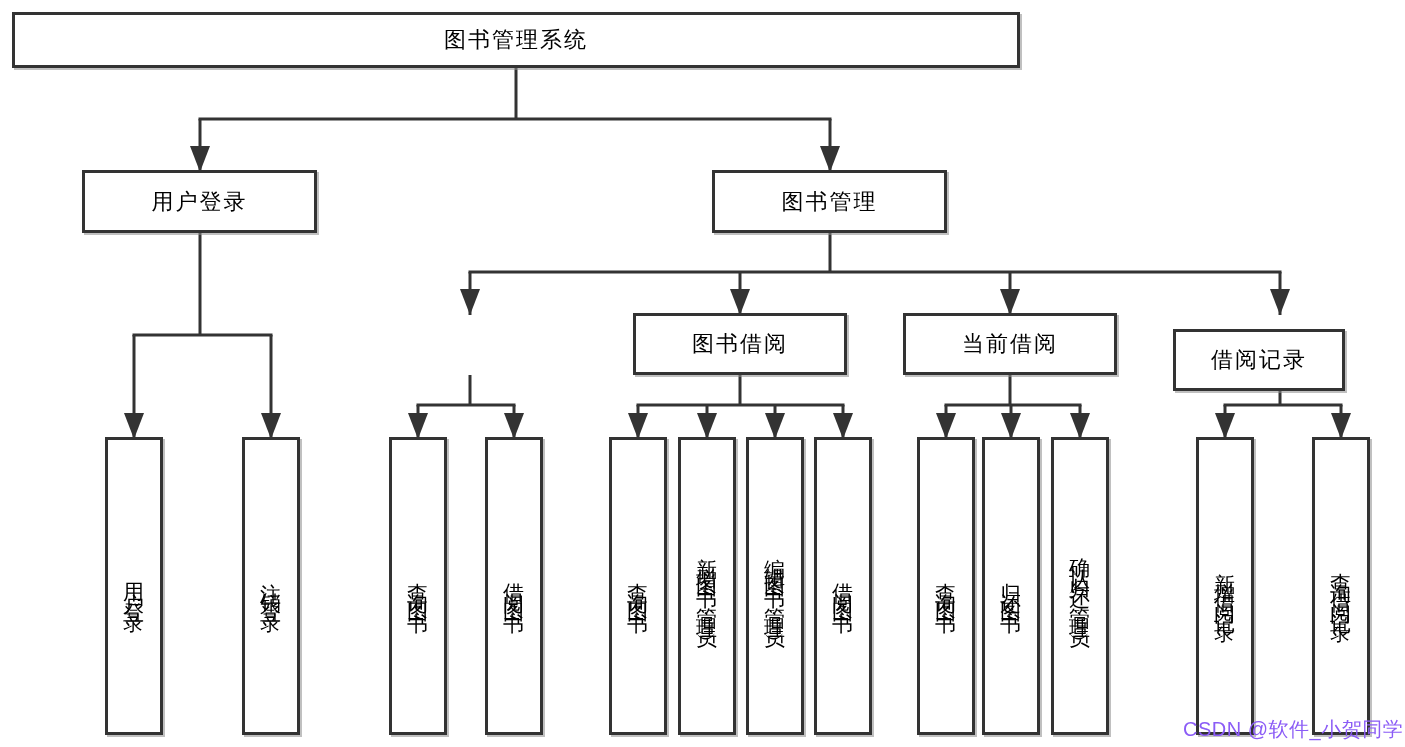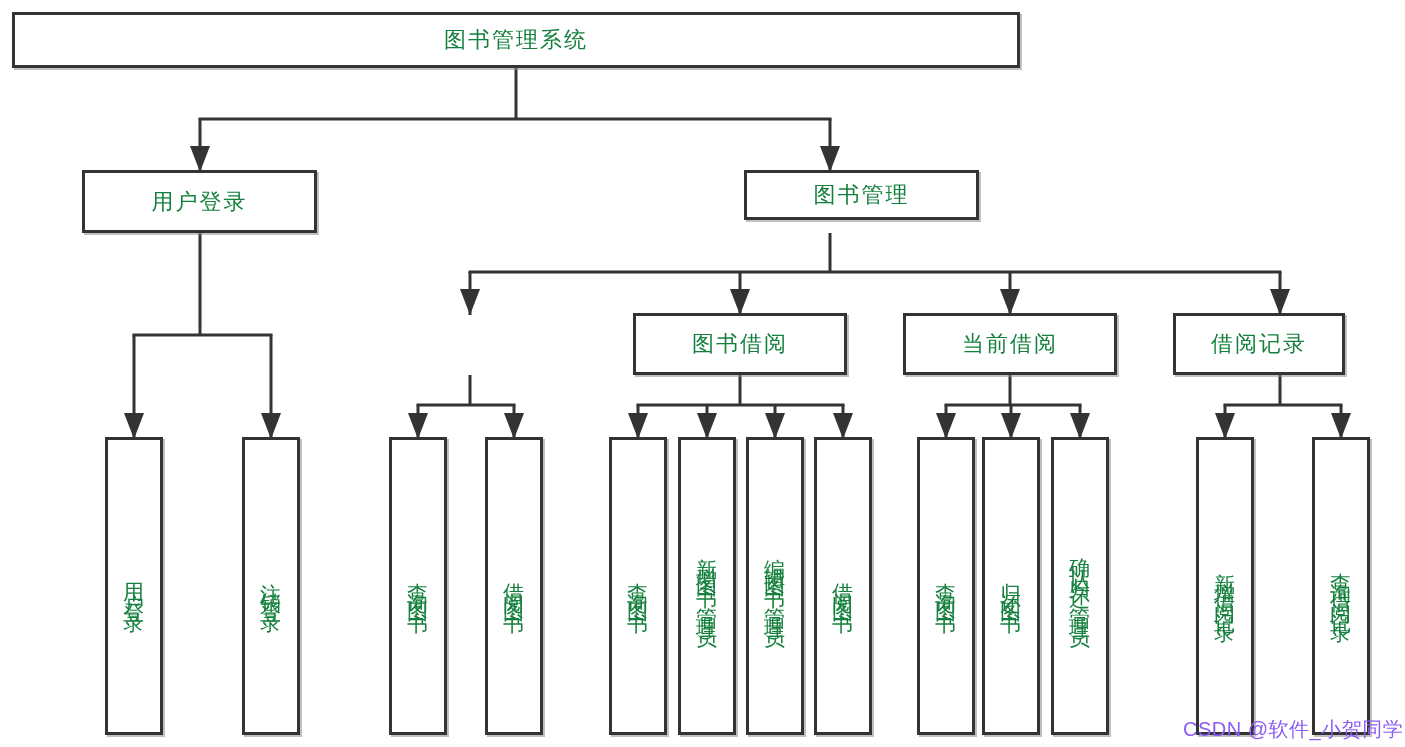--- a/index.html
+++ b/index.html
@@ -9,21 +9,21 @@
     background:#ffffff;
     font-family:"Liberation Sans", sans-serif;
     overflow:hidden;
   }
   #wires{position:absolute;left:0;top:0;z-index:1;}
   .node{
     position:absolute;
     box-sizing:border-box;
     border:3px solid #333333;
     background:#ffffff;
-    color:#15803d;
+    color:#000000;
     display:flex;align-items:center;justify-content:center;
     box-shadow:2px 2px 0 rgba(140,140,140,0.55);
     z-index:2;
   }
   .hnode{font-size:22px;letter-spacing:2px;line-height:1;}
   .vnode span{
     writing-mode:vertical-rl;
     text-orientation:mixed;
     font-size:21px;
     letter-spacing:10px;
@@ -111,31 +111,31 @@
     </g>
   </svg>
 
   <div class="node hnode" style="left:12px;top:12px;width:1008px;height:56px">
     <span>图书管理系统</span>
   </div>
 
   <div class="node hnode" style="left:82px;top:170px;width:235px;height:63px">
     <span>用户登录</span>
   </div>
-  <div class="node hnode" style="left:744px;top:170px;width:235px;height:50px">
+  <div class="node hnode" style="left:712px;top:170px;width:235px;height:63px">
     <span>图书管理</span>
   </div>
 
   <div class="node hnode" style="left:903px;top:313px;width:214px;height:62px">
     <span>当前借阅</span>
   </div>
   <div class="node hnode" style="left:633px;top:313px;width:214px;height:62px">
     <span>图书借阅</span>
   </div>
-  <div class="node hnode" style="left:1173px;top:313px;width:172px;height:62px">
+  <div class="node hnode" style="left:1173px;top:329px;width:172px;height:62px">
     <span>借阅记录</span>
   </div>
 
   <div class="node vnode" style="left:105px;top:437px;width:58px;height:298px">
     <span>用户登录</span>
   </div>
   <div class="node vnode" style="left:242px;top:437px;width:58px;height:298px">
     <span>注销登录</span>
   </div>
 

